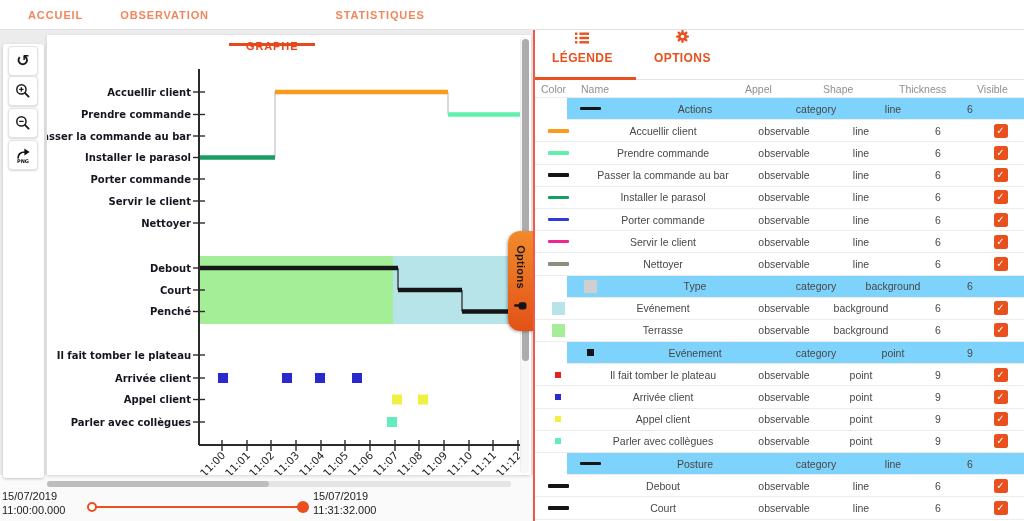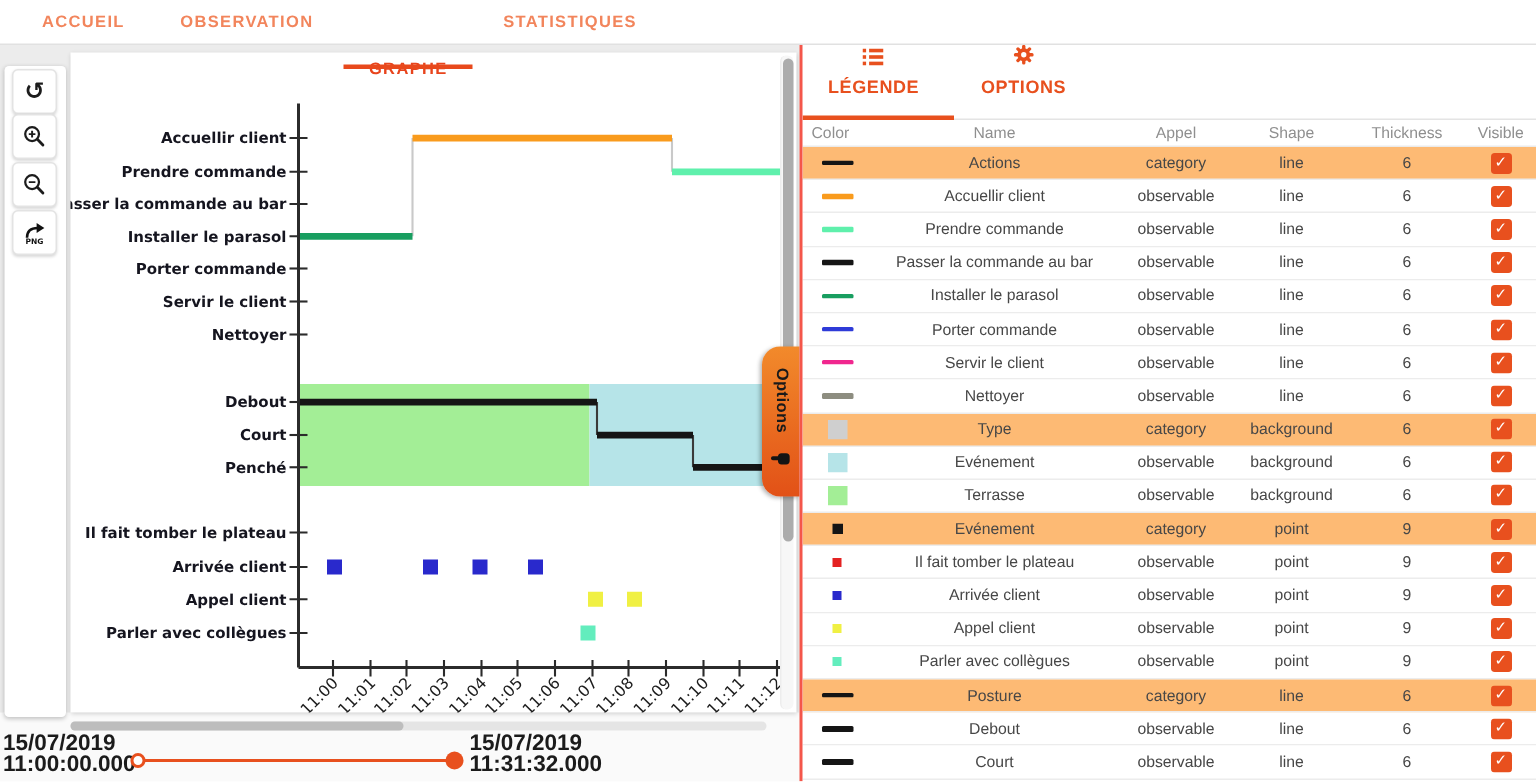--- a/index.html
+++ b/index.html
@@ -34,21 +34,21 @@
   .options-pull { position:absolute; left:508px; top:201px; width:25px; height:100px; z-index:5;
                   background:linear-gradient(180deg,#f28a2b,#e25117); border-radius:12px 0 0 12px;
                   box-shadow:-1px 1px 3px rgba(0,0,0,.3); cursor:pointer; }
   .options-pull .rot { position:absolute; left:50%; top:36px; transform:translate(-50%,-50%) rotate(90deg);
                        font-size:11px; font-weight:bold; color:#1a1a1a; letter-spacing:.3px; white-space:nowrap; }
   .options-pull svg.hand { position:absolute; left:6px; top:68px; }
 
   .h-scroll { position:absolute; left:47px; top:451px; width:464px; height:6px; background:#e5e5e5; border-radius:3px; }
   .h-scroll .thumb { position:absolute; left:0; top:0; width:222px; height:6px; background:#bdbdbd; border-radius:3px; }
 
-  .date-block { position:absolute; top:459px; font-size:15px; line-height:14px; color:#1b1b1b;font-weight:bold; }
+  .date-block { position:absolute; top:459px; font-size:11px; line-height:14px; color:#1b1b1b; }
   .date-left  { left:2px; }
   .date-right { left:313px; }
   .range-line { position:absolute; left:92px; top:475.5px; width:211px; height:2px; background:#e8501e; }
   .handle-left { position:absolute; left:87px; top:471.5px; width:10px; height:10px; border:2px solid #e8501e;
                  background:#fff; border-radius:50%; cursor:pointer; }
   .handle-right { position:absolute; left:297px; top:470.5px; width:12px; height:12px; background:#e8501e;
                   border-radius:50%; cursor:pointer; }
 
   .divider { position:absolute; left:533px; top:30px; width:2px; height:491px; background:#f4564a; z-index:8; }
 
@@ -56,26 +56,26 @@
   .right-panel { position:absolute; left:535px; top:30px; width:489px; height:491px; background:#fff; overflow:hidden; }
   .panel-tabs { position:relative; height:50px; border-bottom:1px solid #e4e4e4; }
   .panel-tab { position:absolute; bottom:14px; display:flex; align-items:center; gap:7px;
                font-size:12px; font-weight:bold; letter-spacing:.4px; color:#e8501e; cursor:pointer;flex-direction:column; }
   .panel-tab.legende { left:17px; }
   .panel-tab.options { left:119px; }
   .tab-indicator { position:absolute; left:0; bottom:-1px; width:101px; height:3px; background:#e8501e; }
 
   .legend-header { display:grid; grid-template-columns:46px 164px 78px 76px 78px 47px; height:18px;
                    align-items:center; font-size:10.5px; color:#8f8f8f; border-bottom:1px solid #ebebeb; }
-  .legend-header .hc { text-align:center; }
+  .legend-header .hc { text-align:left; }
   .legend-header .hc:first-child { text-align:left; padding-left:6px; }
 
   .legend-row { display:grid; grid-template-columns:46px 164px 78px 76px 78px 47px; height:22.2px;
                 align-items:center; font-size:10.5px; color:#474747; border-bottom:1px solid #ececec; background:#fff; }
-  .legend-row.category { background:#fdba74; }
+  .legend-row.category { background:#7dd3fc;margin-left:32px; }
   .cell { text-align:center; overflow:hidden; white-space:nowrap; }
   .color-cell { display:flex; align-items:center; justify-content:center; }
   .sw-line  { width:21px; height:3.5px; border-radius:1px; }
   .sw-bg    { width:13px; height:13px; }
   .sw-point { width:7px; height:7px; }
   .sw-point.small { width:6px; height:6px; }
   .chk-cell { display:flex; align-items:center; justify-content:center; }
   .chk { width:14px; height:14px; border-radius:2.5px; background:#e8501e; color:#fff; font-size:10px;
          display:flex; align-items:center; justify-content:center; cursor:pointer; line-height:1; }
 

